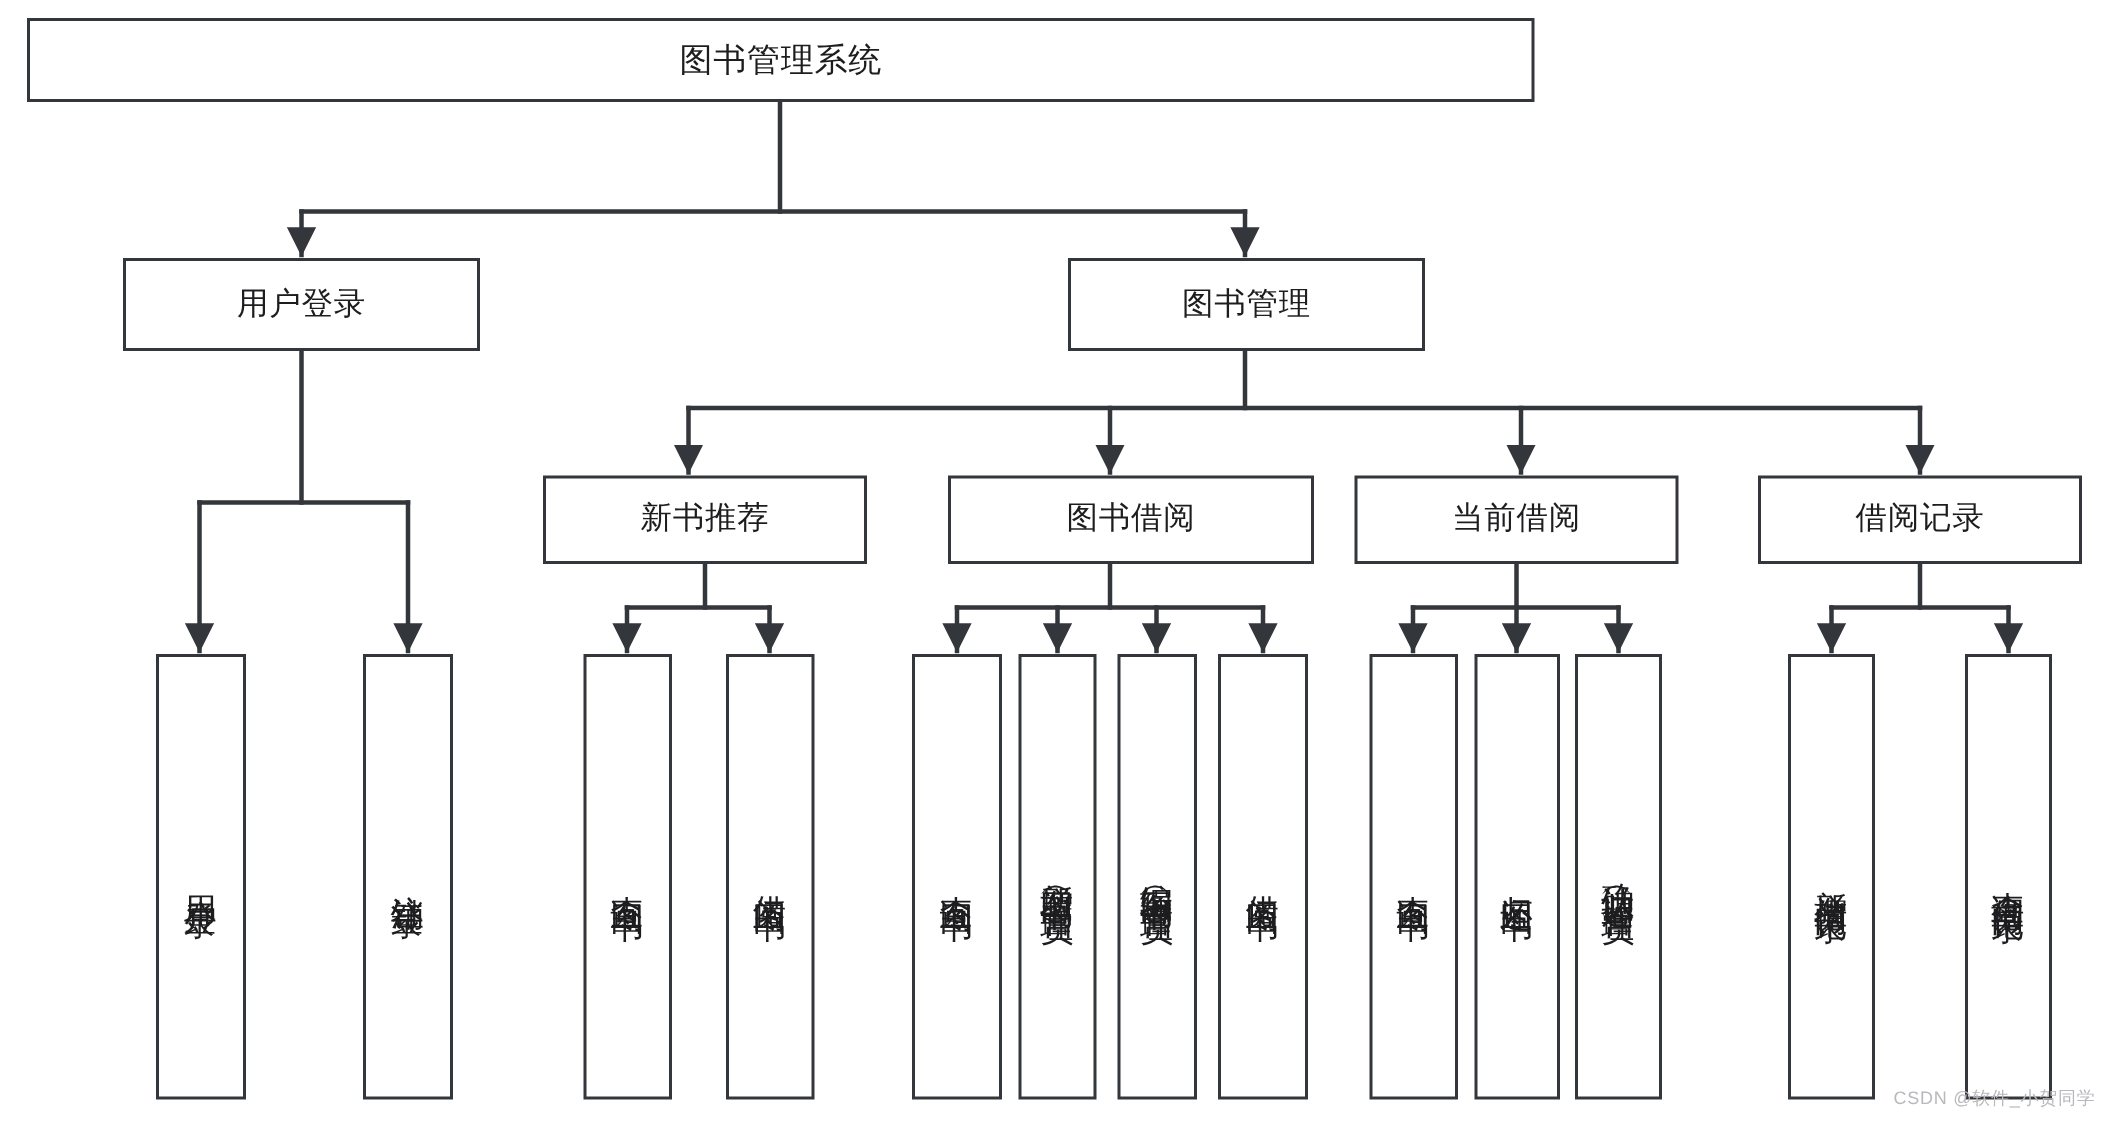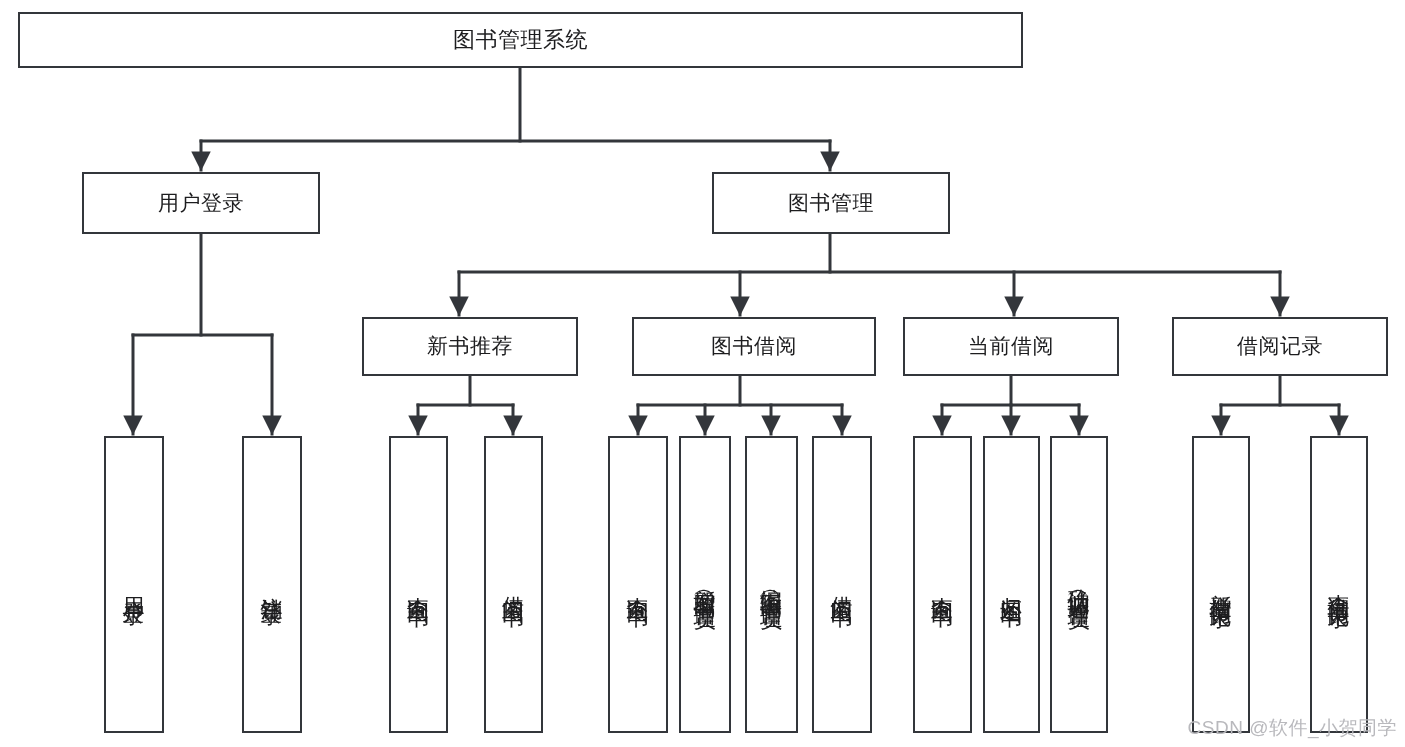--- a/index.html
+++ b/index.html
@@ -57,21 +57,21 @@
     font-size: 22px;
     line-height: 1.05;
     letter-spacing: 3px;
     white-space: nowrap;
     max-height: 100%;
   }
   #watermark {
     position: absolute;
     right: 8px;
     bottom: 6px;
-    font-size: 19px;
+    font-size: 12px;
     color: #b9b9bd;
     letter-spacing: 0.5px;
     white-space: nowrap;
     pointer-events: none;
   }
 </style>
 </head>
 <body>
 
 <div id="canvas">

